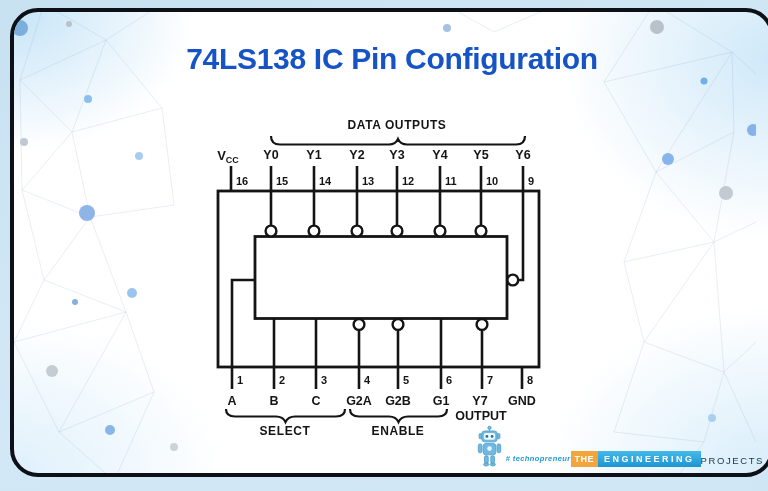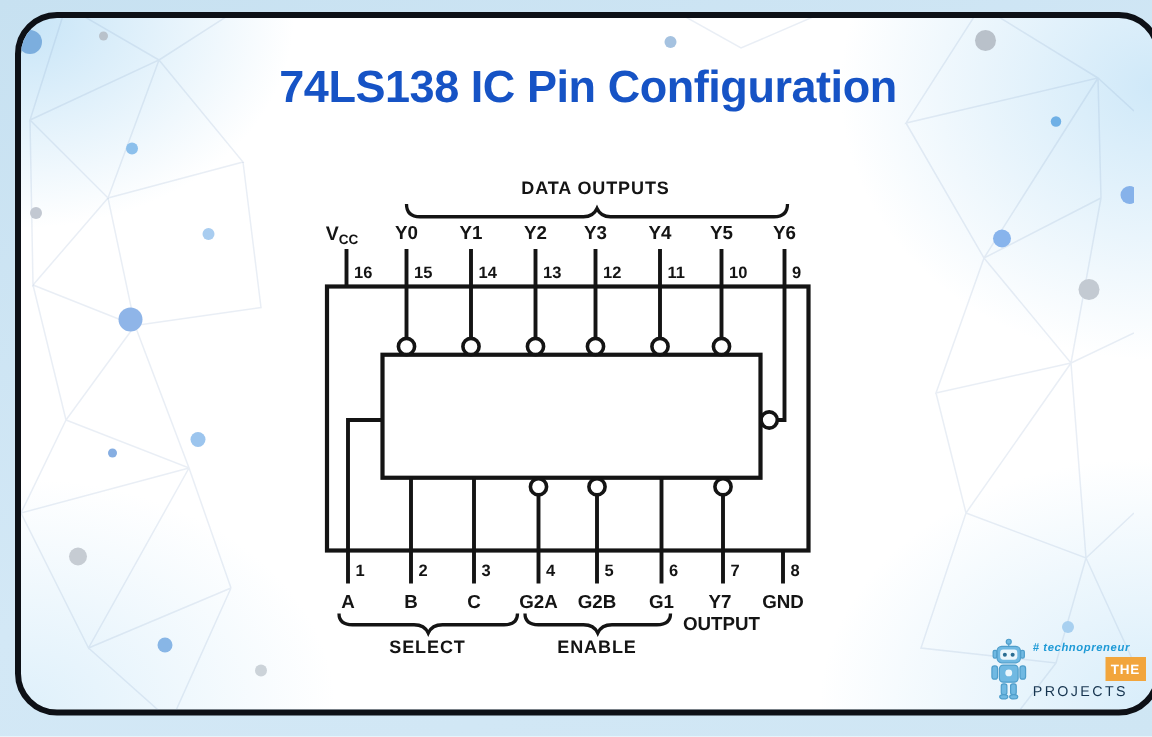--- a/index.html
+++ b/index.html
@@ -26,23 +26,23 @@
     color:#1653c5;
   }
   .diagram-svg{position:absolute;left:-10px;top:-8px;width:768px;height:491px;pointer-events:none;}
   .diagram-svg text{fill:#141414;font-family:"Liberation Sans",sans-serif;font-weight:bold;}
   .lbl12{font-size:12.5px;}
   .lbl11{font-size:11px;}
   .grp{font-size:12px;letter-spacing:0.6px;}
   .logo{
     position:absolute;right:6px;bottom:6px;display:flex;align-items:flex-end;gap:3px;
   }
-  .logo-text{display:flex;flex-direction:column;align-items:flex-start;}
+  .logo-text{display:flex;align-items:center;}
   .tagline{font-size:7.5px;font-weight:bold;font-style:italic;color:#1e9ad6;letter-spacing:0.4px;margin-bottom:2px;}
-  .brandrow{display:flex;margin-left:48px;}
+  .brandrow{display:flex;}
   .box-the{
     background:#f2a53c;color:#ffffff;font-size:9px;font-weight:bold;
     padding:3px 4px;letter-spacing:0.5px;
   }
   .box-eng{
     background:linear-gradient(180deg,#45b9ea,#1d95d2);color:#ffffff;font-size:9px;font-weight:bold;
     padding:3px 6px;letter-spacing:2.5px;
   }
   .projects{font-size:9.5px;font-weight:normal;color:#16344f;letter-spacing:1.6px;margin-top:2px;}
 </style>
@@ -189,18 +189,19 @@
       </g>
       <rect x="7.5" y="7.5" width="11" height="6.5" rx="2" fill="#eaf6fc"></rect>
       <circle cx="10.5" cy="10.8" r="1.3" fill="#2a6d92"></circle>
       <circle cx="15.5" cy="10.8" r="1.3" fill="#2a6d92"></circle>
       <circle cx="13" cy="22.5" r="2.2" fill="#eaf6fc"></circle>
     </svg>
     <div class="logo-text">
       <div class="tagline"># technopreneur</div>
       <div class="brandrow">
         <span class="box-the">THE</span>
+        <span class="box-eng">ENGINEERING</span>
       </div>
       <div class="projects">PROJECTS</div>
     </div>
   </div>
 
 </div>
 
 </body></html>

